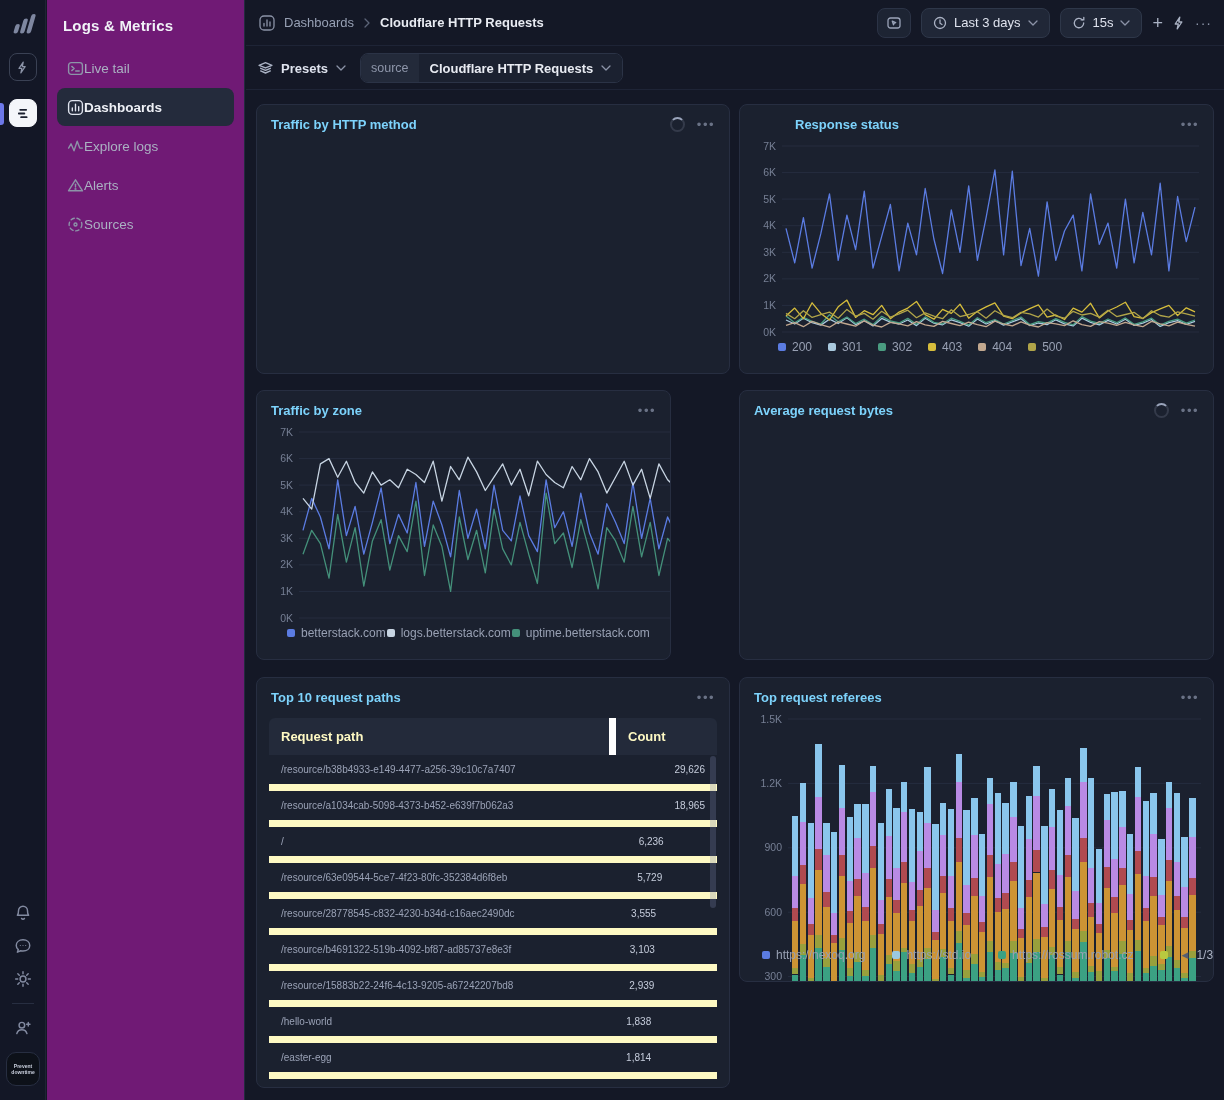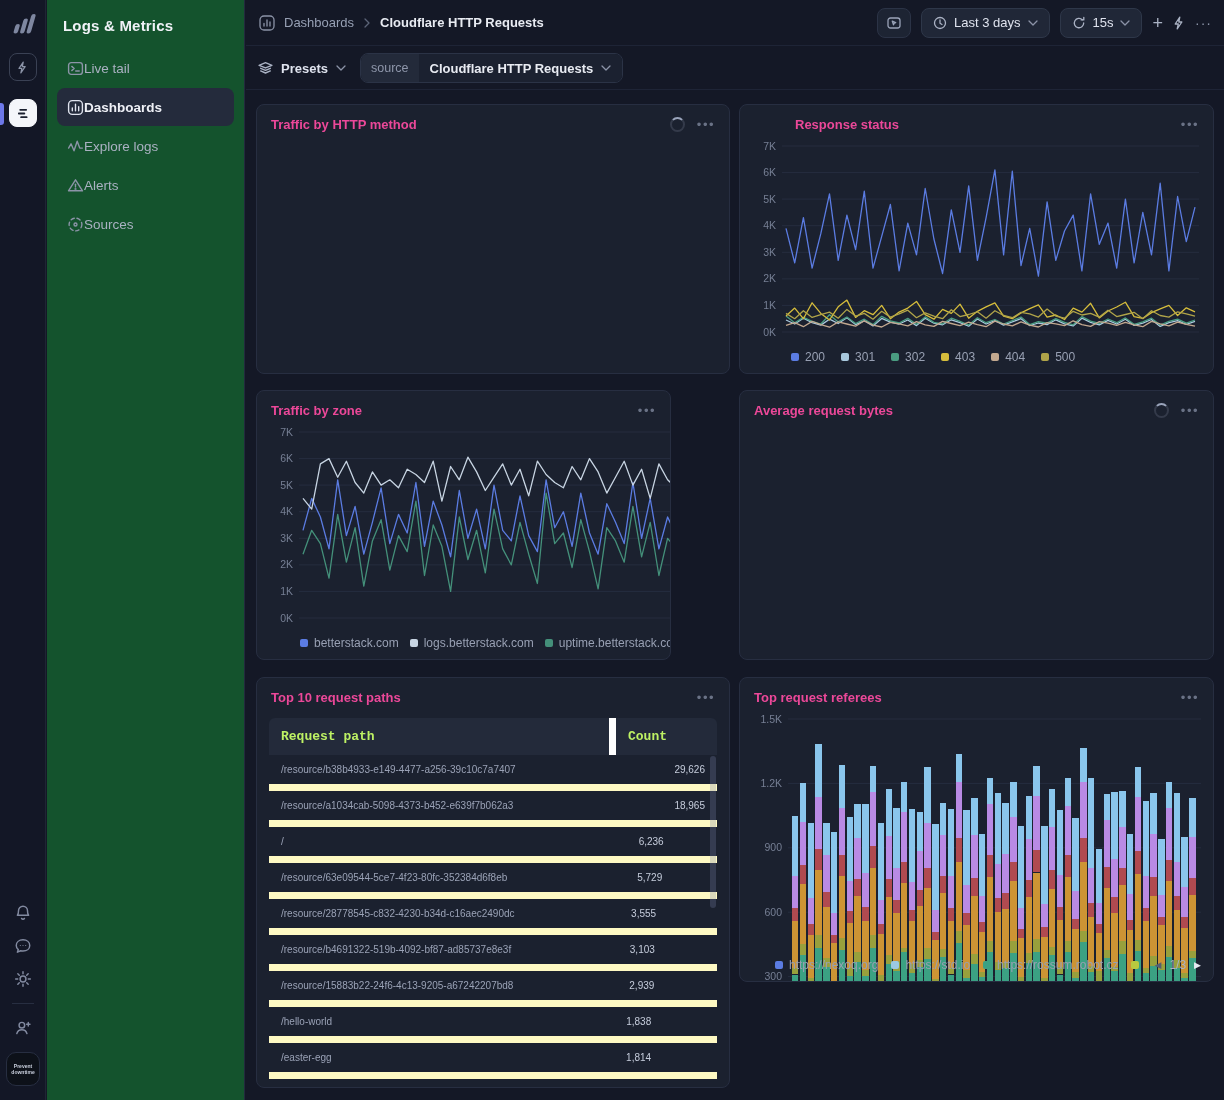--- a/index.html
+++ b/index.html
@@ -11,21 +11,21 @@
   .logo { width:26px; height:22px; margin:13px auto 0; color:#7e87a0; }
   .rail-ic { width:28px; height:28px; margin:18px auto 0; border:1px solid #3a4154; border-radius:8px; display:flex; align-items:center; justify-content:center; color:#8c94a8; position:relative; }
   .rail-ic.active { background:#f4f6fa; border-color:#f4f6fa; color:#1b2130; }
   .indicator { position:absolute; left:-10px; top:3px; width:4px; height:22px; border-radius:0 3px 3px 0; background:#6d78e8; }
   .rail-bottom { position:absolute; bottom:14px; left:0; width:46px; display:flex; flex-direction:column; align-items:center; gap:15px; }
   .rail-bot-ic { width:18px; height:18px; color:#828aa0; }
   .rail-div { width:22px; height:1px; background:#272e41; }
   .promo-badge { width:34px; height:34px; border-radius:10px; background:#0d1119; border:1px solid #272e41; color:#c9cfdd; font-size:5px; font-weight:700; display:flex; align-items:center; justify-content:center; text-align:center; line-height:1.3; }
 
   
-  .sidebar { position:absolute; left:47px; top:0; bottom:0; width:198px; background:#14532d; border-right:1px solid #232a3e; }
+  .sidebar { position:absolute; left:47px; top:0; bottom:0; width:198px; background:#701a75; border-right:1px solid #232a3e; }
   .sb-title { font-size:15px; font-weight:700; color:#f0f2f7; padding:17px 16px 14px; letter-spacing:.2px; }
   .nav-item { display:flex; align-items:center; height:38px; margin:1px 10px; padding:0 10px; border-radius:8px; font-size:13.5px; color:#aab1c2; cursor:pointer; }
   .nav-item.active { background:#242b3c; color:#eef0f6; font-weight:600; }
   .nav-item .nav-ic { width:17px; height:17px; color:#8c94a8; display:flex; }
   .nav-item.active .nav-ic { color:#dfe3ee; }
 
   
   .content { position:absolute; left:246px; top:0; right:0; bottom:0; background:#141826; }
   .topbar { position:absolute; left:0; right:0; top:0; height:46px; display:flex; align-items:center; padding:0 12px; border-bottom:1px solid #1e2436; }
   .crumb-ic { width:18px; height:18px; color:#8b93a7; margin-right:8px; }
@@ -44,44 +44,44 @@
   .toolbar { position:absolute; left:0; right:0; top:47px; height:43px; display:flex; align-items:center; padding:0 12px; gap:14px; border-bottom:1px solid #1e2436; }
   .presets { display:flex; align-items:center; gap:8px; font-size:13px; font-weight:600; color:#dfe3ee; cursor:pointer; }
   .presets .pill-ic { width:15px; height:15px; }
   .source-pill { height:30px; display:flex; align-items:stretch; border:1px solid #2b3346; border-radius:8px; overflow:hidden; cursor:pointer; }
   .source-key { background:#232a3a; color:#8e96aa; font-size:12.5px; display:flex; align-items:center; padding:0 10px; }
   .source-val { background:#1b2130; color:#e8ebf2; font-size:13px; font-weight:600; display:flex; align-items:center; gap:8px; padding:0 11px; }
 
   
   .panel { position:absolute; background:#1b212f; border:1px solid #272e41; border-radius:8px; overflow:hidden; }
   .panel-head { display:flex; align-items:center; padding:12px 14px 0; }
-  .panel-title { font-size:13px; font-weight:600; color:#ec4899; }
+  .panel-title { font-size:13px; font-weight:600; color:#7dd3fc; }
   .panel-ctrl { margin-left:auto; display:flex; align-items:center; gap:12px; }
   .spin { width:15px; height:15px; border:2px solid rgba(140,150,175,.22); border-top-color:#9aa4bb; border-radius:50%; animation:spin .9s linear infinite; }
   @keyframes spin { to { transform:rotate(360deg);} }
   .panel-dots { color:#6a7286; font-size:13px; letter-spacing:1.5px; cursor:pointer; line-height:1; }
 
   .chart-wrap { position:absolute; left:12px; right:12px; top:36px; }
   .tick { fill:#767f94; font-size:10.5px; text-anchor:end; font-family:"Liberation Sans",sans-serif; }
   .grid { stroke:#262d3f; stroke-width:1; }
-  .chart-legend { position:absolute; left:40px; right:14px; bottom:9px; display:flex; align-items:center; gap:16px; font-size:12px; color:#98a0b3;margin-left:13px; }
+  .chart-legend { position:absolute; left:40px; right:14px; bottom:19px; display:flex; align-items:center; gap:16px; font-size:12px; color:#98a0b3; }
   .lg-item { display:flex; align-items:center; gap:6px; }
   .lg-sw { width:8px; height:8px; border-radius:2px; }
   .lg-pager { margin-left:auto; display:flex; align-items:center; gap:8px; font-size:12px; color:#aab2c4; }
   .pg-arrow { font-size:9px; cursor:pointer; }
   .pg-arrow.dim { color:#555e72; }
   .pg-arrow.on { color:#e7eaf2; }
 
   
   .tbl { position:absolute; left:12px; right:12px; top:40px; }
   .t-head { display:flex; background:#232a3a; border-radius:6px 6px 0 0; height:37px; align-items:center; font-size:13px; font-weight:600; color:#dfe3ed; }
   .t-row { display:flex; height:36px; align-items:center; font-size:10px; border-bottom:7px solid #fef9c3; }
   .c-path { flex:1; padding:0 12px; color:#9aa2b6; white-space:nowrap; overflow:hidden; }
   .c-count { width:108px; padding:0 12px; position:relative; color:#c6cddc; display:flex; align-items:center; height:100%; }
-  .t-head .c-path, .t-head .c-count { color:#bef264;font-family:Liberation Mono, monospace; }
+  .t-head .c-path, .t-head .c-count { color:#fef9c3; }
   .t-head .c-count { border-left:7px solid #ffffff; }
   .databar { position:absolute; left:0; top:0; bottom:0; background:rgba(100,112,176,.28); }
   .c-count span { position:relative; }
   .tbl-scrollbar { position:absolute; right:1px; top:38px; width:6px; height:152px; border-radius:3px; background:rgba(122,132,172,.28); }
 </style>
 </head>
 <body>
 
 <div class="rail">
   <div class="logo">
@@ -360,21 +360,21 @@
           <text class="tick" x="24" y="61.6">5K</text>
           <line class="grid" x1="30" y1="31.6" x2="446" y2="31.6"></line>
           <text class="tick" x="24" y="35.1">6K</text>
           <line class="grid" x1="30" y1="5.0" x2="446" y2="5.0"></line>
           <text class="tick" x="24" y="8.5">7K</text>
           <polyline points="34.0,103.3 42.7,71.4 51.4,90.0 60.0,121.9 68.7,52.8 77.4,108.6 86.1,79.4 94.8,127.2 103.4,95.3 112.1,60.8 120.8,116.6 129.5,87.4 138.2,106.0 146.9,55.5 155.5,119.3 164.2,74.1 172.9,98.0 181.6,129.9 190.3,63.5 198.9,111.3 207.6,82.1 216.3,121.9 225.0,58.1 233.7,103.3 242.3,113.9 251.0,68.8 259.7,108.6 268.4,124.6 277.1,52.8 285.7,100.7 294.4,84.7 303.1,119.3 311.8,66.1 320.5,106.0 329.1,127.2 337.8,76.7 346.5,95.3 355.2,116.6 363.9,55.5 372.6,111.3 381.2,71.4 389.9,121.9 398.6,90.0 407.3,108.6 416.0,60.8 424.6,119.3 433.3,79.4 442.0,100.7" fill="none" stroke="#5b7ce2" stroke-width="1.3" stroke-linejoin="round"></polyline>
           <polyline points="34.0,71.4 42.7,82.1 51.4,36.9 60.0,31.6 68.7,50.2 77.4,34.2 86.1,55.5 94.8,66.1 103.4,44.9 112.1,58.1 120.8,52.8 129.5,60.8 138.2,42.2 146.9,47.5 155.5,55.5 164.2,34.2 172.9,74.1 181.6,39.5 190.3,52.8 198.9,30.2 207.6,44.9 216.3,63.5 225.0,50.2 233.7,36.9 242.3,58.1 251.0,42.2 259.7,68.8 268.4,34.2 277.1,47.5 285.7,55.5 294.4,60.8 303.1,39.5 311.8,52.8 320.5,31.6 329.1,44.9 337.8,66.1 346.5,50.2 355.2,34.2 363.9,58.1 372.6,42.2 381.2,71.4 389.9,36.9 398.6,52.8 407.3,60.8 416.0,23.6 424.6,47.5 433.3,58.1 442.0,34.2" fill="none" stroke="#c7d4e2" stroke-width="1.3" stroke-linejoin="round"></polyline>
           <polyline points="34.0,127.2 42.7,103.3 51.4,116.6 60.0,151.1 68.7,87.4 77.4,135.2 86.1,100.7 94.8,159.1 103.4,113.9 112.1,92.7 120.8,143.2 129.5,108.6 138.2,124.6 146.9,74.1 155.5,148.5 164.2,98.0 172.9,119.3 181.6,164.4 190.3,90.0 198.9,132.5 207.6,103.3 216.3,145.8 225.0,82.1 233.7,121.9 242.3,137.9 251.0,95.3 259.7,127.2 268.4,156.5 277.1,66.1 285.7,116.6 294.4,106.0 303.1,140.5 311.8,92.7 320.5,124.6 329.1,161.8 337.8,100.7 346.5,113.9 355.2,135.2 363.9,79.4 372.6,129.9 381.2,95.3 389.9,148.5 398.6,111.3 407.3,121.9 416.0,87.4 424.6,143.2 433.3,103.3 442.0,119.3" fill="none" stroke="#44907a" stroke-width="1.3" stroke-linejoin="round"></polyline>
         </svg>
     </div>
-    <div class="chart-legend" style="left:30px;gap:11px;">
+    <div class="chart-legend" style="left:30px;gap:1px;">
         <span class="lg-item">
           <span class="lg-sw" style="background:#5b7ce2"></span>
           <span>betterstack.com</span>
         </span>
         <span class="lg-item">
           <span class="lg-sw" style="background:#c7d4e2"></span>
           <span>logs.betterstack.com</span>
         </span>
         <span class="lg-item">
           <span class="lg-sw" style="background:#44907a"></span>
@@ -907,21 +907,21 @@
           <rect x="437.2" y="289.4" width="6.4" height="10.7" fill="#9bc9e2" shape-rendering="crispEdges"></rect>
           <rect x="437.2" y="244.4" width="6.4" height="45.1" fill="#3ba183" shape-rendering="crispEdges"></rect>
           <rect x="437.2" y="236.8" width="6.4" height="7.5" fill="#98a03c" shape-rendering="crispEdges"></rect>
           <rect x="437.2" y="181.0" width="6.4" height="55.8" fill="#cd9434" shape-rendering="crispEdges"></rect>
           <rect x="437.2" y="163.9" width="6.4" height="17.2" fill="#b04a50" shape-rendering="crispEdges"></rect>
           <rect x="437.2" y="123.1" width="6.4" height="40.8" fill="#b98ae4" shape-rendering="crispEdges"></rect>
           <rect x="437.2" y="84.4" width="6.4" height="38.6" fill="#8ac6ec" shape-rendering="crispEdges"></rect>
         </svg>
     </div>
     <div class="chart-legend" style="left:22px;right:12px;gap:13px;">
-      <span style="display:flex;gap:13px;align-items:center;">
+      <span style="display:flex;gap:27px;align-items:center;">
           <span class="lg-item">
             <span class="lg-sw" style="background:#5b7ce2"></span>
             <span>https://nexoq.org</span>
           </span>
           <span class="lg-item">
             <span class="lg-sw" style="background:#9bc9e2"></span>
             <span>https://std.io</span>
           </span>
           <span class="lg-item">
             <span class="lg-sw" style="background:#3ba183"></span>

